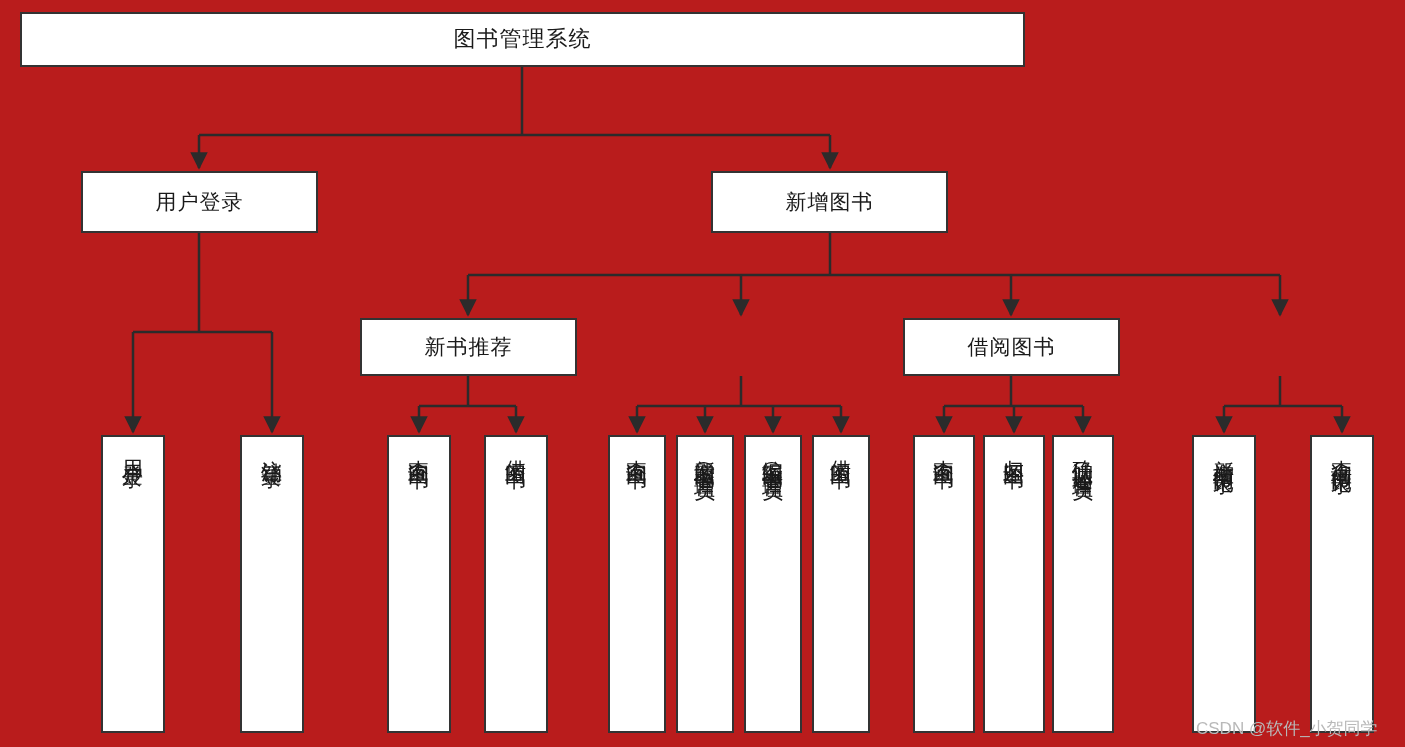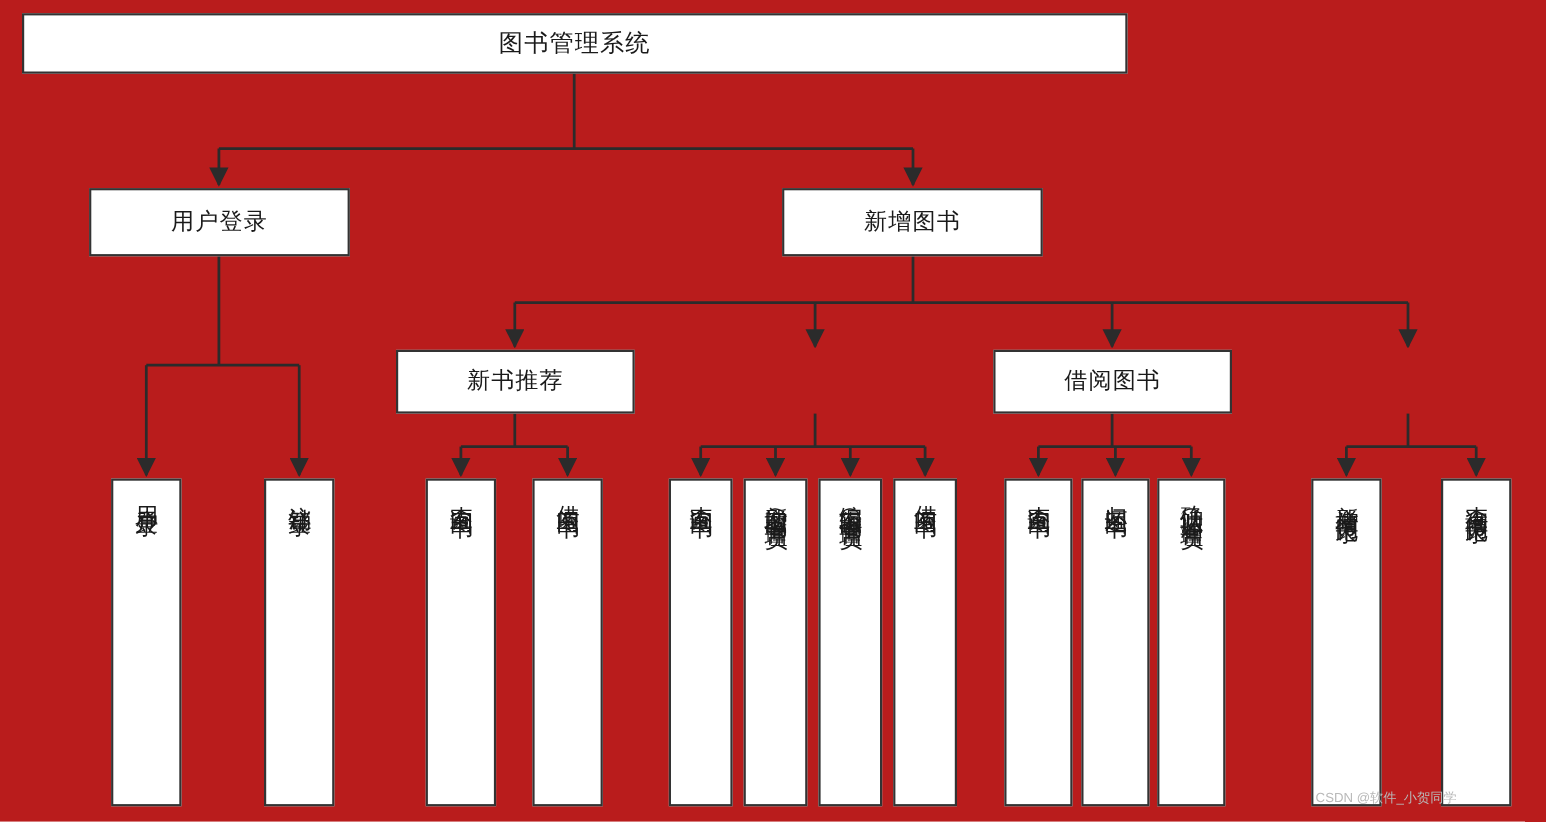--- a/index.html
+++ b/index.html
@@ -49,21 +49,21 @@
     writing-mode: vertical-rl;
     text-orientation: upright;
     font-size: 21px;
     letter-spacing: 3px;
     line-height: 1;
     white-space: nowrap;
   }
   .node.root .label { font-size: 22px; }
   .watermark {
     position: absolute;
-    font-size: 12px;
+    font-size: 17px;
     color: #b9b9b9;
     white-space: nowrap;
     user-select: none;
   }
 </style>
 </head>
 <body>
 
 <div id="diagram-root" style="background: #b91c1c; padding-left: 16px;">
 

